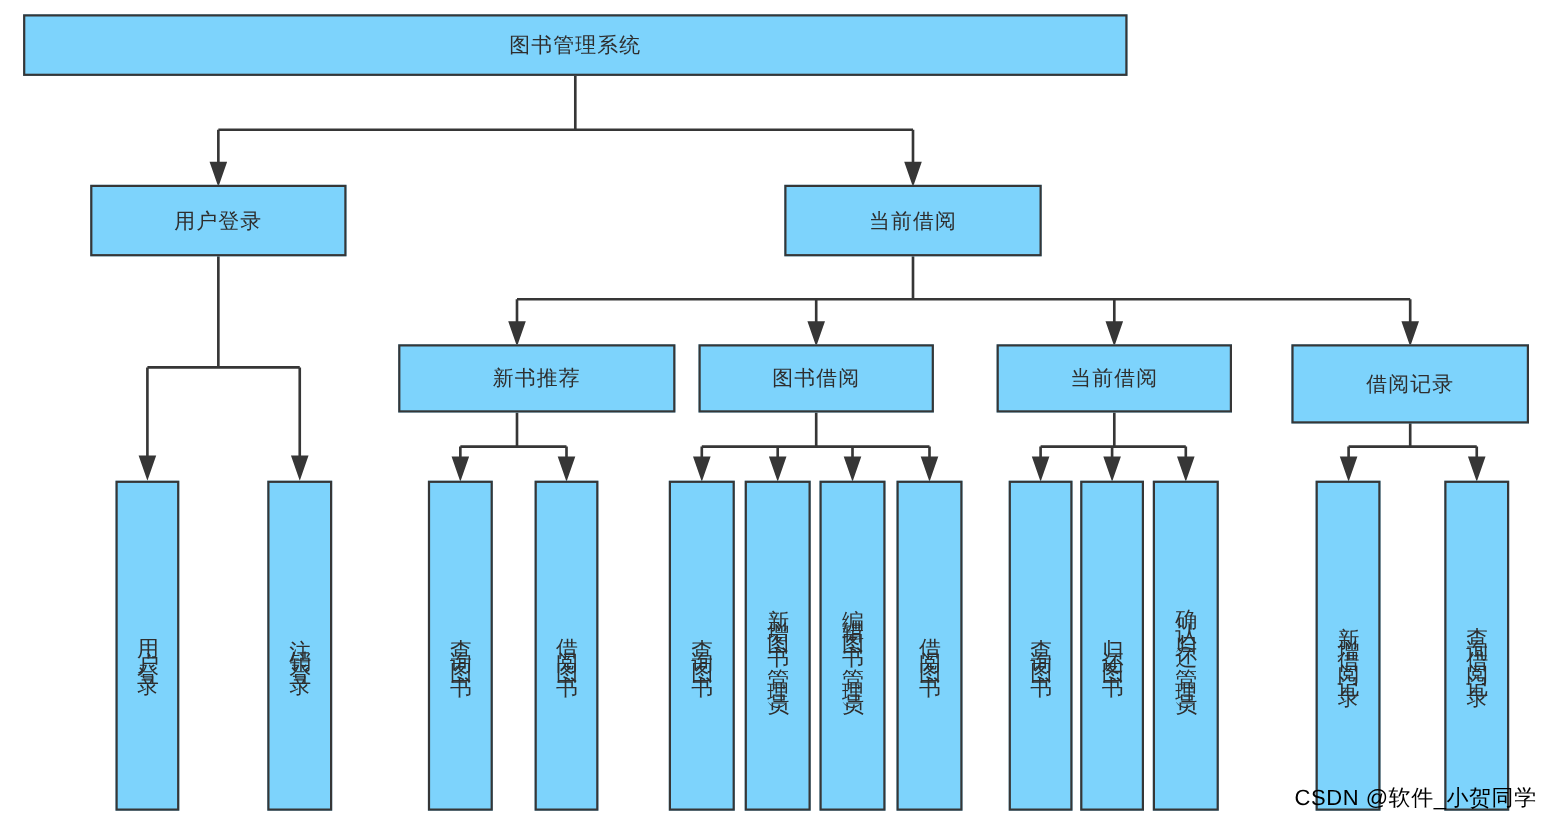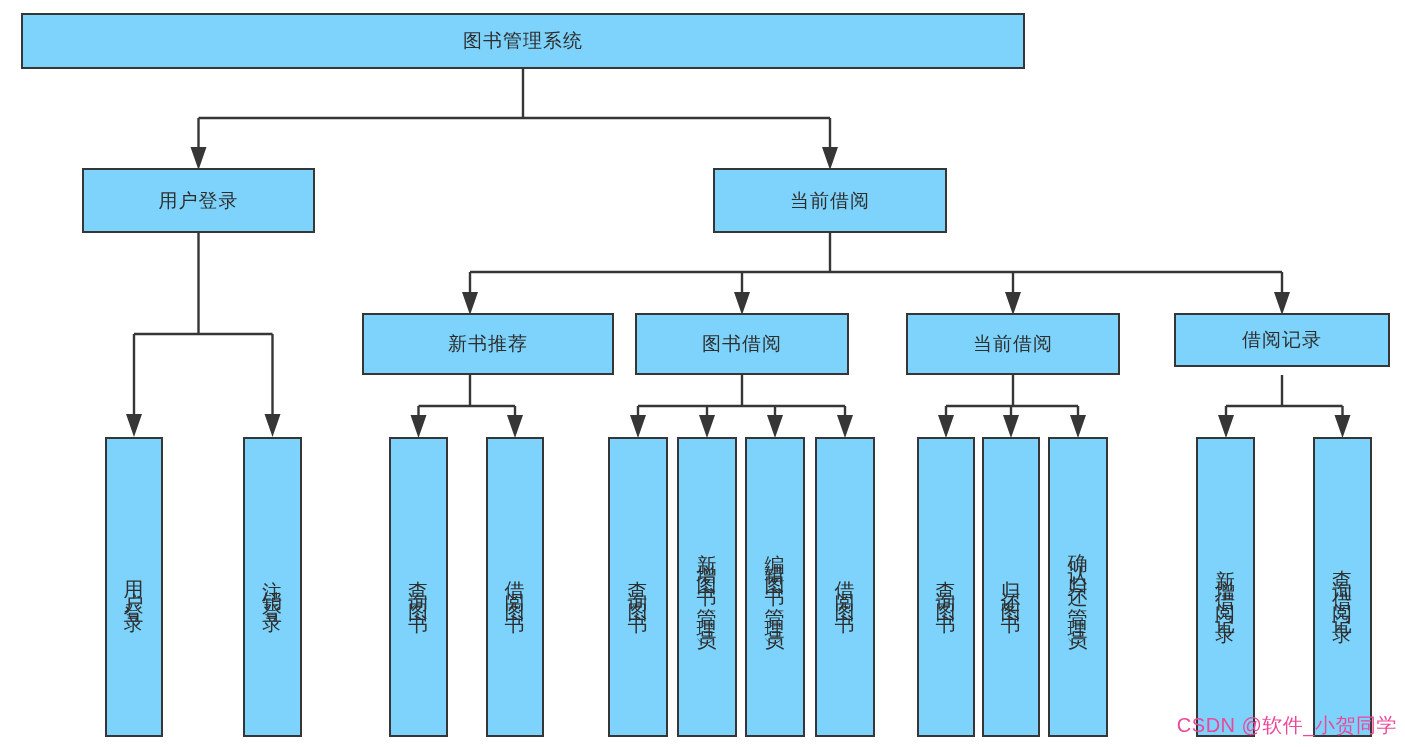--- a/index.html
+++ b/index.html
@@ -14,42 +14,42 @@
     box-sizing:border-box; display:flex; align-items:center; justify-content:center;
     color:#2e2e2e; z-index:2;
   }
   .node.h { font-size:19px; letter-spacing:1px; white-space:nowrap; }
   .node.v {
     writing-mode:vertical-rl; text-orientation:mixed;
     font-size:20px; letter-spacing:11px; line-height:1;
   }
   .watermark {
     position:absolute; top:712px; right:8px; z-index:5;
-    font-size:20px; color:#ec4899; letter-spacing:0.5px; white-space:nowrap;
+    font-size:20px; color:#000000; letter-spacing:0.5px; white-space:nowrap;
   }
 </style>
 </head>
 <body>
 
 <div class="canvas">
 
   <svg class="wires" viewBox="0 0 1405 747" xmlns="http://www.w3.org/2000/svg">
       <path d="M523 69V118M198.5 118H830M198.5 118V152M830 118V152M830 233V272M470 272H1282M470 272V297M742 272V297M1013 272V297M1282 272V297M198.5 233V334M134 334H272.5M134 334V419M272.5 334V419M470 375V406M418.5 406H515M418.5 406V420M515 406V420M742 375V406M638 406H845M638 406V420M707 406V420M775 406V420M845 406V420M1013 375V406M946 406H1078M946 406V420M1011 406V420M1078 406V420M1282 375V406M1226 406H1342.5M1226 406V420M1342.5 406V420" fill="none" stroke="#363636" stroke-width="2.4"></path>
       <path d="M190.5 147L206.5 147L198.5 170ZM822 147L838 147L830 170ZM462 292L478 292L470 315ZM734 292L750 292L742 315ZM1005 292L1021 292L1013 315ZM1274 292L1290 292L1282 315ZM126 414L142 414L134 437ZM264.5 414L280.5 414L272.5 437ZM410.5 415L426.5 415L418.5 438ZM507 415L523 415L515 438ZM630 415L646 415L638 438ZM699 415L715 415L707 438ZM767 415L783 415L775 438ZM837 415L853 415L845 438ZM938 415L954 415L946 438ZM1003 415L1019 415L1011 438ZM1070 415L1086 415L1078 438ZM1218 415L1234 415L1226 438ZM1334.5 415L1350.5 415L1342.5 438Z" fill="#363636" stroke="none"></path>
     </svg>
 
   <div class="node h" style="left:21px; top:13px; width:1004px; height:56px;">图书管理系统</div>
 
   <div class="node h" style="left:82px; top:168px; width:233px; height:65px;">用户登录</div>
   <div class="node h" style="left:713px; top:168px; width:234px; height:65px;">当前借阅</div>
 
   <div class="node h" style="left:362px; top:313px; width:252px; height:62px;">新书推荐</div>
   <div class="node h" style="left:906px; top:313px; width:214px; height:62px;">当前借阅</div>
   <div class="node h" style="left:635px; top:313px; width:214px; height:62px;">图书借阅</div>
-  <div class="node h" style="left:1174px; top:313px; width:216px; height:54px;">借阅记录</div>
+  <div class="node h" style="left:1174px; top:313px; width:216px; height:72px;">借阅记录</div>
 
   <div class="node v" style="left:105px; top:437px; width:58px; height:300px;">用户登录</div>
   <div class="node v" style="left:243px; top:437px; width:59px; height:300px;">注销登录</div>
 
   <div class="node v" style="left:389px; top:437px; width:59px; height:300px;">查询图书</div>
   <div class="node v" style="left:486px; top:437px; width:58px; height:300px;">借阅图书</div>
 
   <div class="node v" style="left:608px; top:437px; width:60px; height:300px;">查询图书</div>
   <div class="node v" style="left:677px; top:437px; width:60px; height:300px;">新增图书（管理员）</div>
   <div class="node v" style="left:745px; top:437px; width:60px; height:300px;">编辑图书（管理员）</div>

